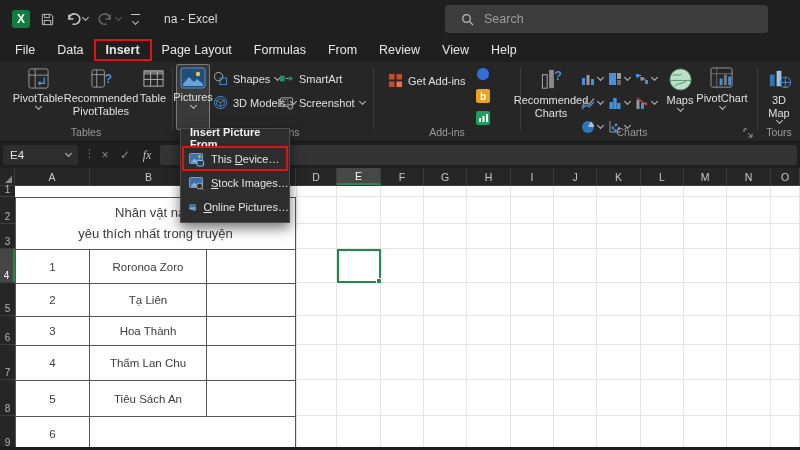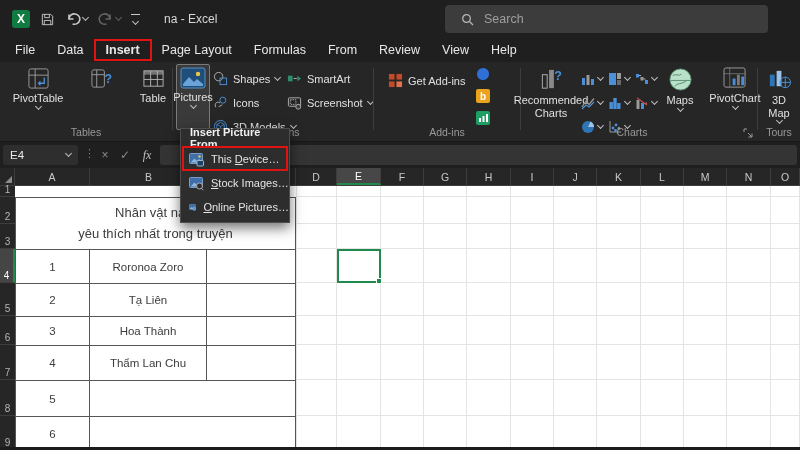--- a/index.html
+++ b/index.html
@@ -152,20 +152,21 @@
           </svg>
         <span class="lbl">PivotTable</span>
         <span class="chev"></span>
       </div>
       <div class="bigbtn" style="left:68px;width:66px">
         <svg width="23" height="23" viewBox="0 0 24 24">
             <rect x="2" y="3" width="13" height="18" rx="2" fill="none" stroke="#9a9a9a"></rect>
             <path d="M7 3v18M2 8h13" stroke="#9a9a9a"></path>
             <text x="15" y="17" fill="#4a90d9" font-size="13" font-weight="bold">?</text>
           </svg>
+        <span class="lbl">Recommended PivotTables</span>
       </div>
       <div class="bigbtn" style="left:136px;width:34px">
         <svg width="23" height="23" viewBox="0 0 24 24">
             <rect x="2" y="4" width="20" height="16" fill="none" stroke="#b0b0b0"></rect>
             <rect x="2" y="4" width="20" height="4" fill="#b0b0b0" opacity=".55"></rect>
             <path d="M2 13h20M9 4v16M16 4v16" stroke="#b0b0b0"></path>
           </svg>
         <span class="lbl">Table</span>
       </div>
       <div class="glabel">Tables</div>
@@ -187,36 +188,28 @@
         <div class="smallbtn">
           <svg width="15" height="15" viewBox="0 0 16 16">
               <circle cx="6" cy="6" r="4.5" fill="none" stroke="#b0b0b0"></circle>
               <rect x="7.5" y="7.5" width="7" height="7" fill="none" stroke="#4a90d9"></rect>
             </svg>
           <span>Shapes</span>
           <span class="chev"></span>
         </div>
         <div class="smallbtn">
           <svg width="15" height="15" viewBox="0 0 16 16">
-              <path d="M3 13C1 9.5 4 6 7.5 8.5" stroke="#b0b0b0" fill="none"></path>
-              <circle cx="10.5" cy="5.5" r="3.2" fill="none" stroke="#4a90d9"></circle>
-              <path d="M6 12.5l4-2" stroke="#b0b0b0"></path>
-            </svg>
-          <span>Icons</span>
-        </div>
-        <div class="smallbtn">
-          <svg width="15" height="15" viewBox="0 0 16 16">
               <circle cx="8" cy="8" r="6.5" fill="none" stroke="#4a90d9"></circle>
               <path d="M8 3.5l4 2.3v4.4L8 12.5 4 10.2V5.8zM8 8v4.5M4 5.8l4 2.2 4-2.2" fill="none" stroke="#4a90d9" stroke-width=".9"></path>
             </svg>
           <span>3D Models</span>
           <span class="chev"></span>
         </div>
       </div>
-      <div class="stack" style="left:114px">
+      <div class="stack" style="left:106px">
         <div class="smallbtn">
           <svg width="15" height="15" viewBox="0 0 16 16">
               <rect x="1" y="5" width="5" height="6" fill="#2e8b6e"></rect>
               <path d="M7 8h3.5" stroke="#b0b0b0"></path>
               <path d="M11 5l4 3-4 3z" fill="#2e8b6e"></path>
             </svg>
           <span>SmartArt</span>
         </div>
         <div class="smallbtn">
           <svg width="15" height="15" viewBox="0 0 16 16">
@@ -342,21 +335,21 @@
           </span>
       </div>
       <div class="bigbtn" style="left:142px;width:34px">
         <svg width="25" height="25" viewBox="0 0 26 26">
             <circle cx="13" cy="13" r="11" fill="#b9e0c8" stroke="#5a8f6e"></circle>
             <path d="M5 9c3-2.5 6 1 9-1.5M7 20c2-3.5 8-2 12-5.5M3 14h20" stroke="#5a8f6e" fill="none"></path>
           </svg>
         <span class="lbl">Maps</span>
         <span class="chev"></span>
       </div>
-      <div class="bigbtn" style="left:186px;width:56px">
+      <div class="bigbtn" style="left:173px;width:56px">
         <svg width="25" height="23" viewBox="0 0 26 24">
             <rect x="1" y="1" width="22" height="20" rx="2" fill="none" stroke="#9a9a9a"></rect>
             <path d="M7 1v20M1 7h22" stroke="#9a9a9a" opacity=".6"></path>
             <rect x="10" y="12" width="3" height="7" fill="#4a90d9"></rect>
             <rect x="14.5" y="8" width="3" height="11" fill="#7a7a7a"></rect>
             <rect x="19" y="10" width="3" height="9" fill="#4a90d9"></rect>
           </svg>
         <span class="lbl">PivotChart</span>
         <span class="chev"></span>
       </div>
@@ -604,20 +597,21 @@
             <div class="tcell" style="width: 117px; text-align: center;">Hoa Thành</div>
             <div class="tcell" style="width: 88px;"></div>
           </div>
           <div class="trow" style="height: 35px;">
             <div class="tcell" style="width: 74px;">4</div>
             <div class="tcell" style="width: 117px;">Thẩm Lan Chu</div>
             <div class="tcell" style="width: 88px;"></div>
           </div>
           <div class="trow" style="height: 36px;">
             <div class="tcell" style="width: 74px;">5</div>
+            <div class="tcell" style="width: 117px;">Tiêu Sách An</div>
             <div class="tcell" style="width: 88px;"></div>
           </div>
           <div class="trow" style="height: 34px;">
             <div class="tcell" style="width: 74px;">6</div>
             <div class="tcell" style="width: 88px;"></div>
           </div>
         </div>
     </div>
 
     <div class="selection"></div>

